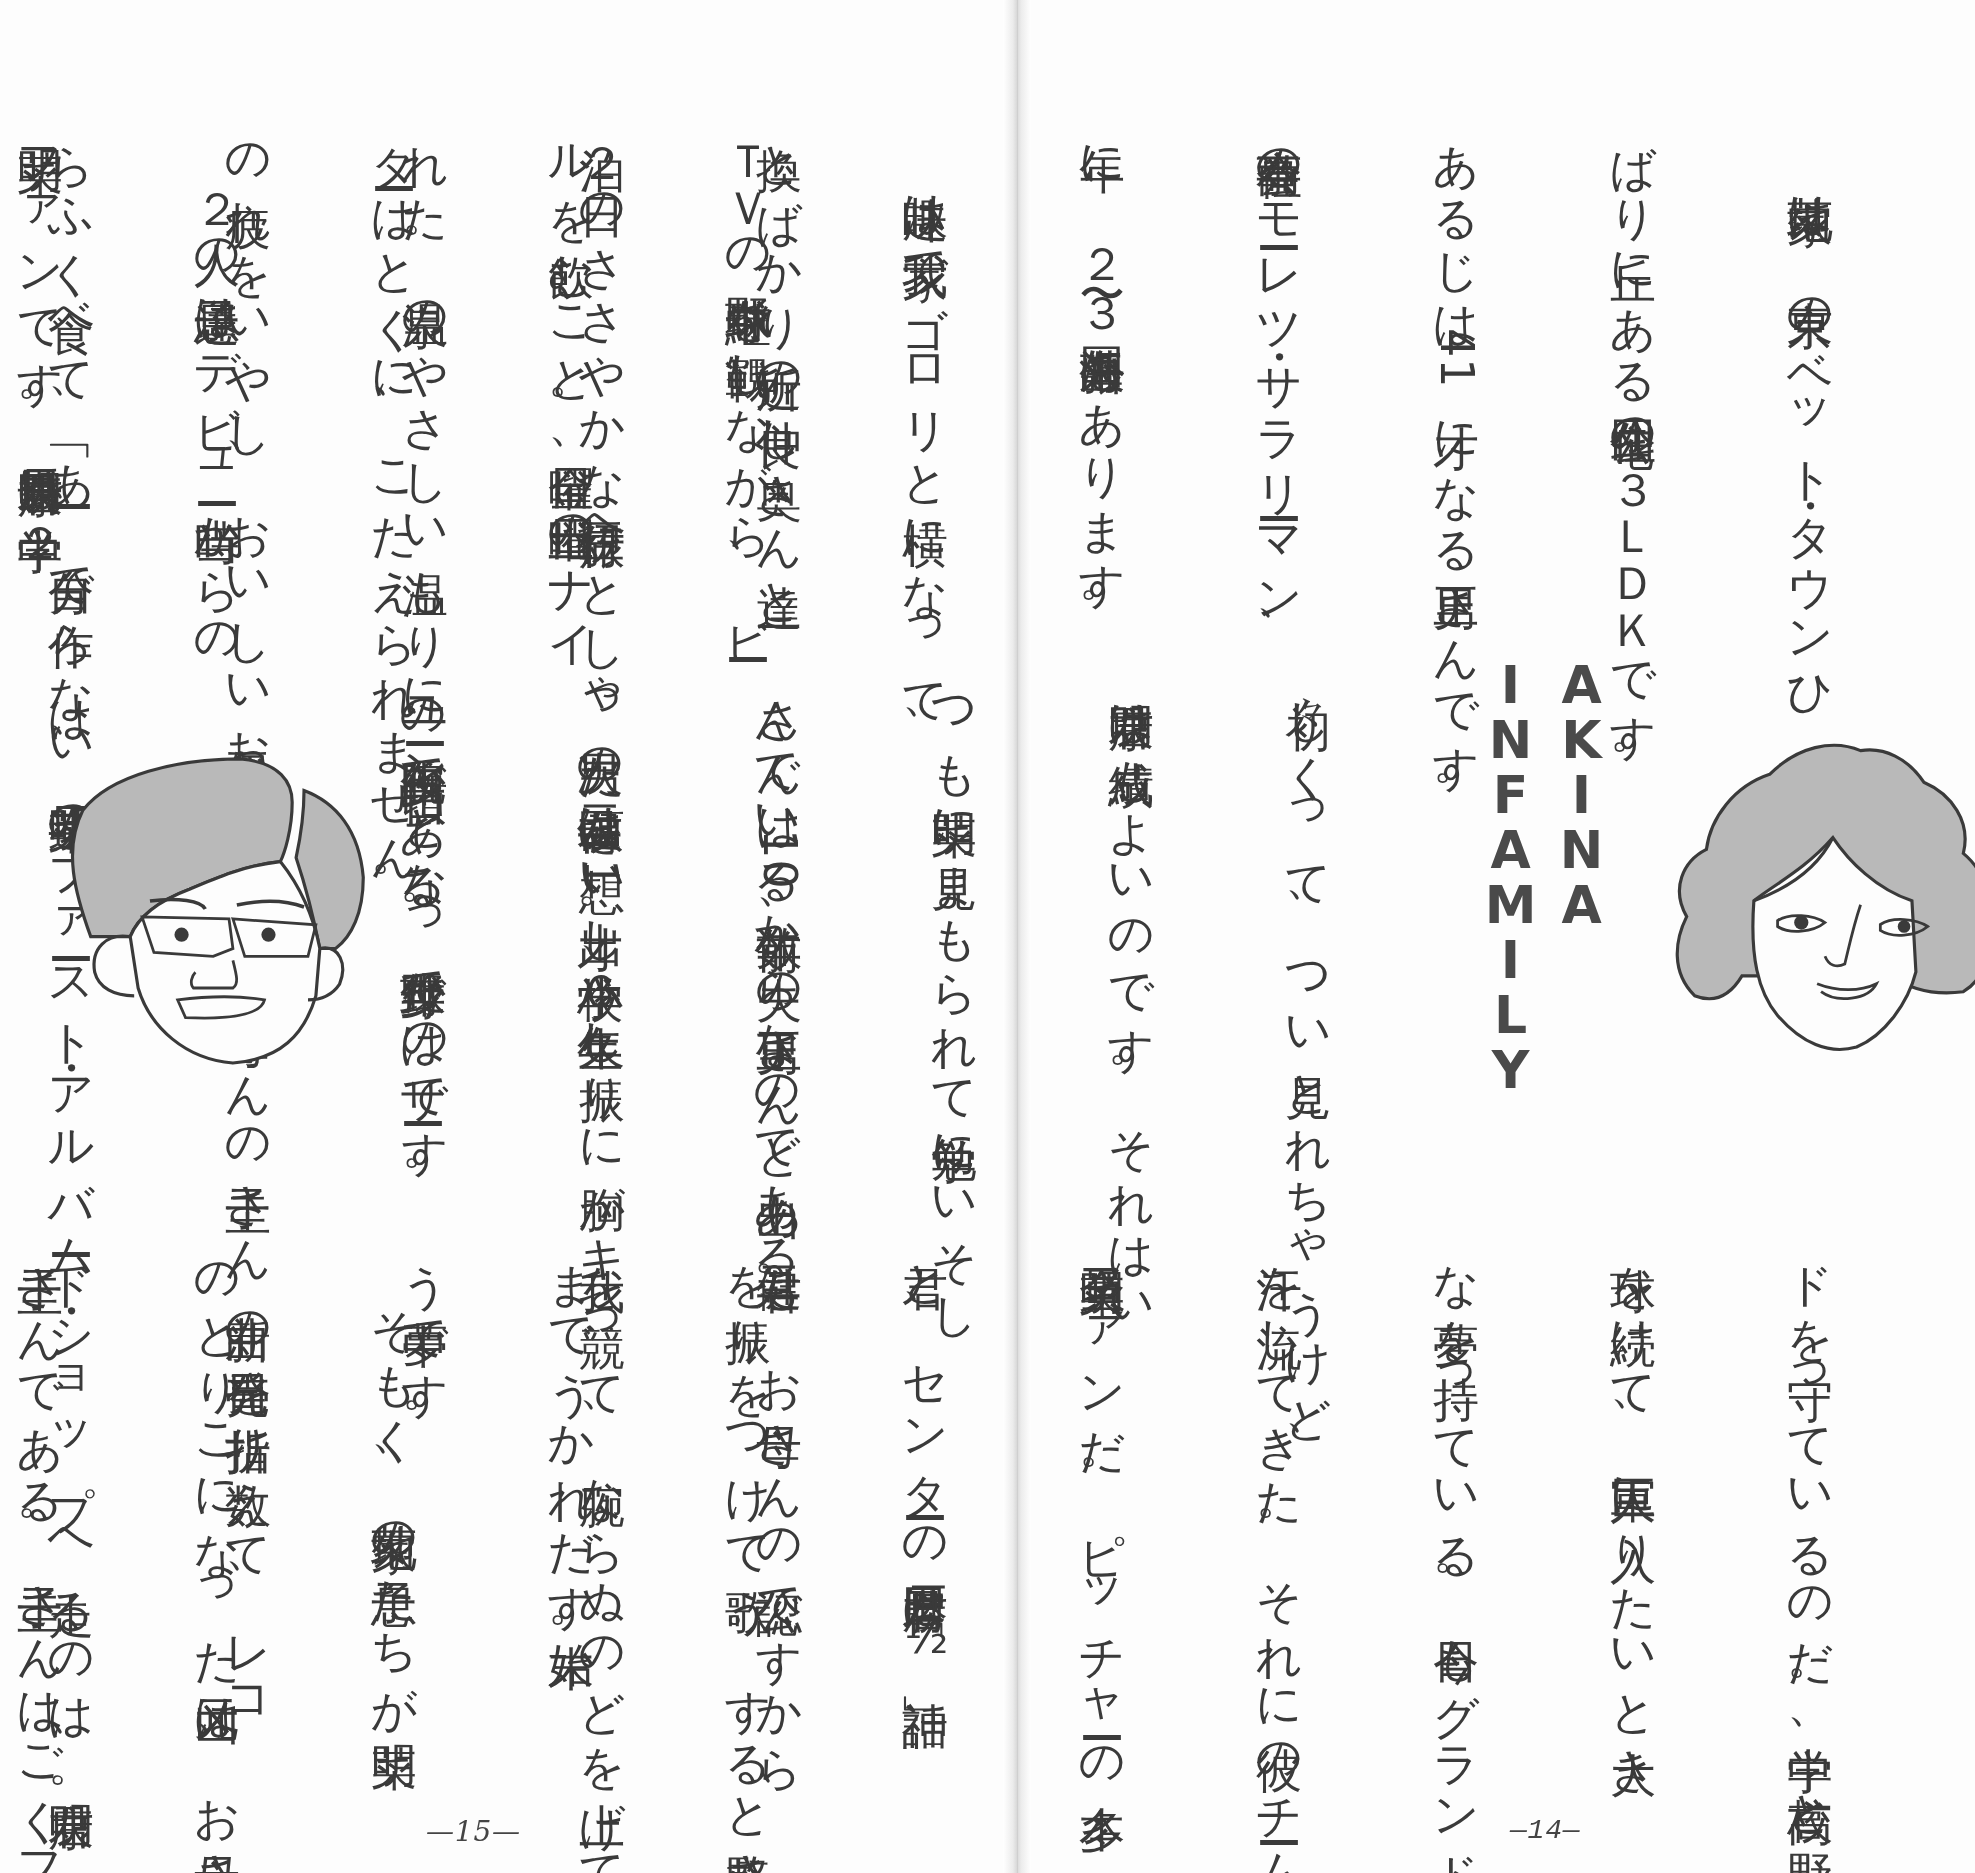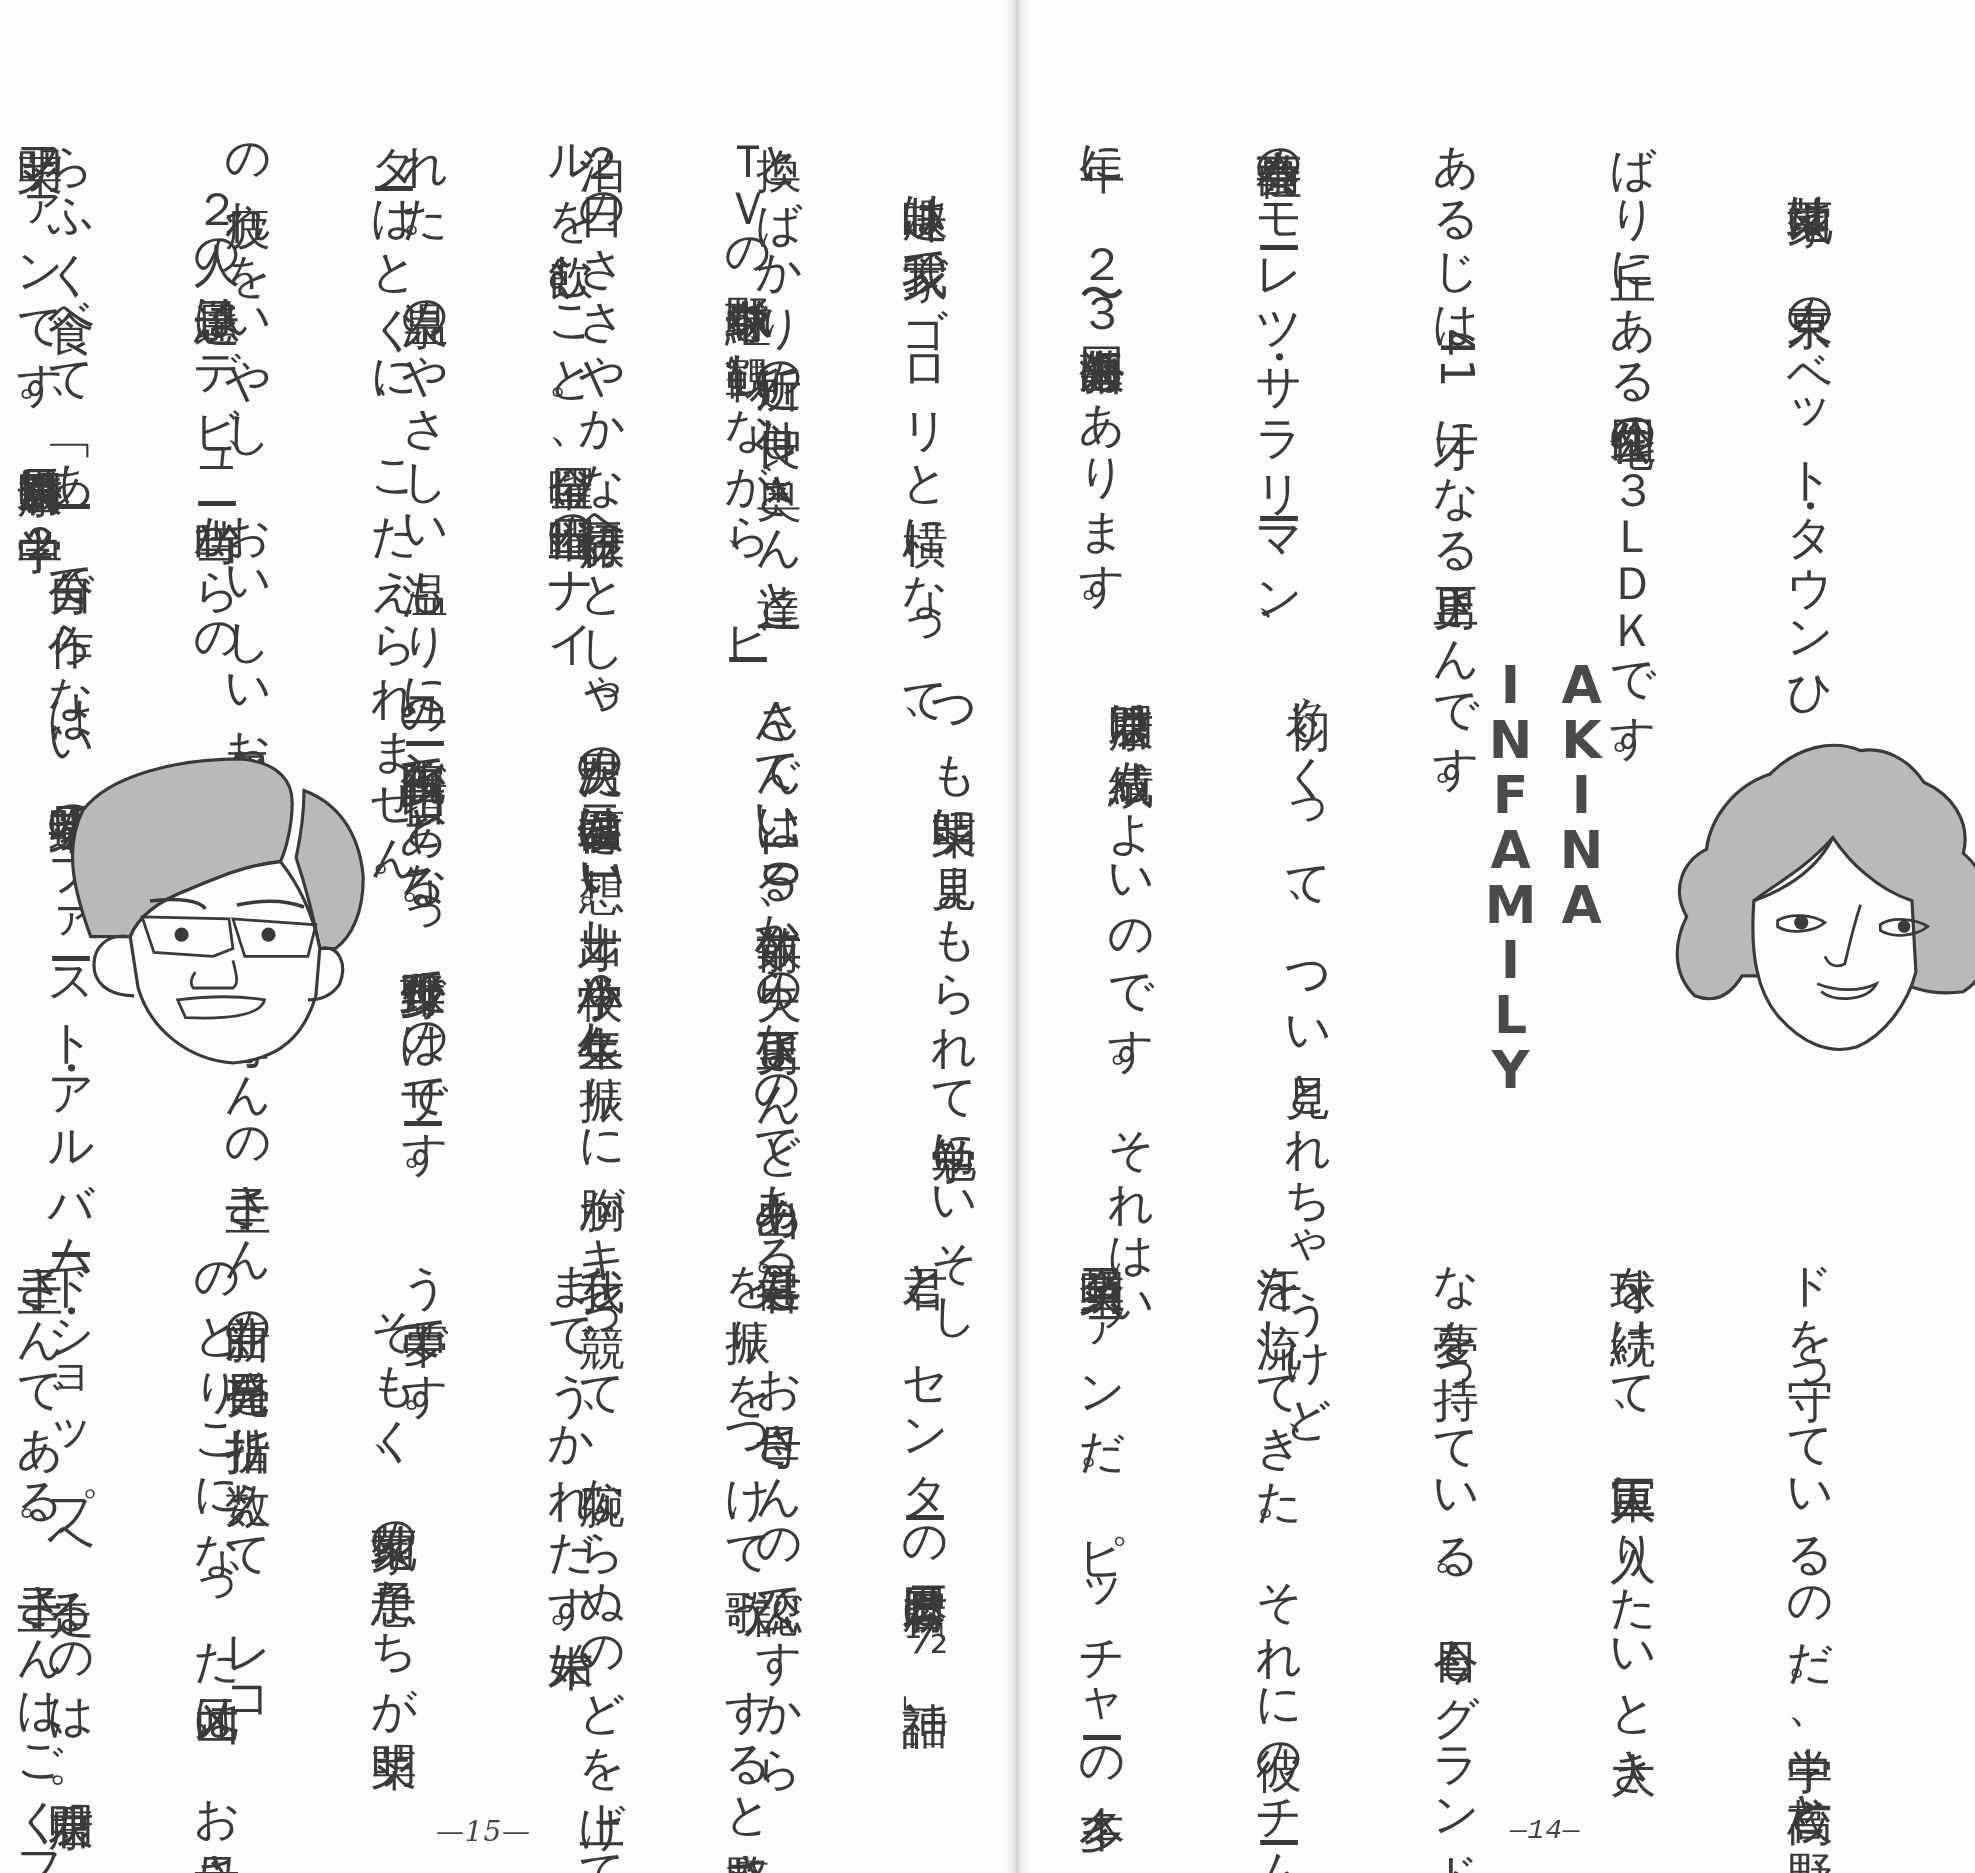--- a/index.html
+++ b/index.html
@@ -160,15 +160,15 @@
     
     
     
     
     
     
     
     
   </div>
 
-  <div class="pageno" style="left:436px;text-align:right;">—15—</div>
+  <div class="pageno" style="left:426px;text-align:right;">—15—</div>
 </div>
 
 
 </body></html>

